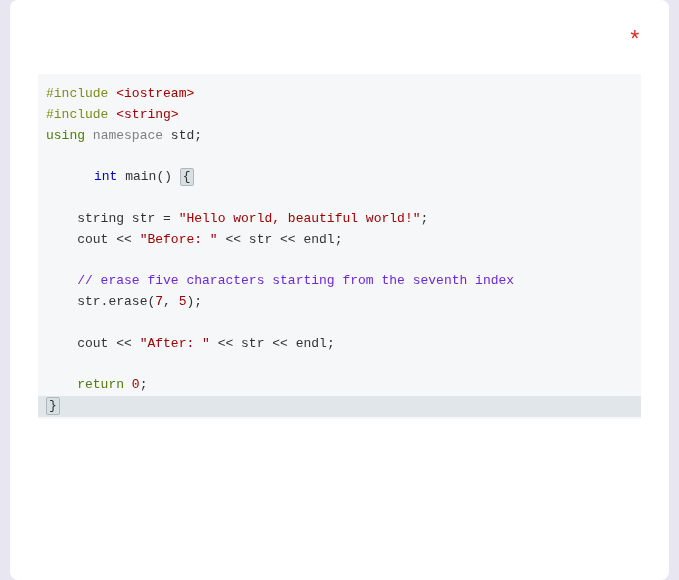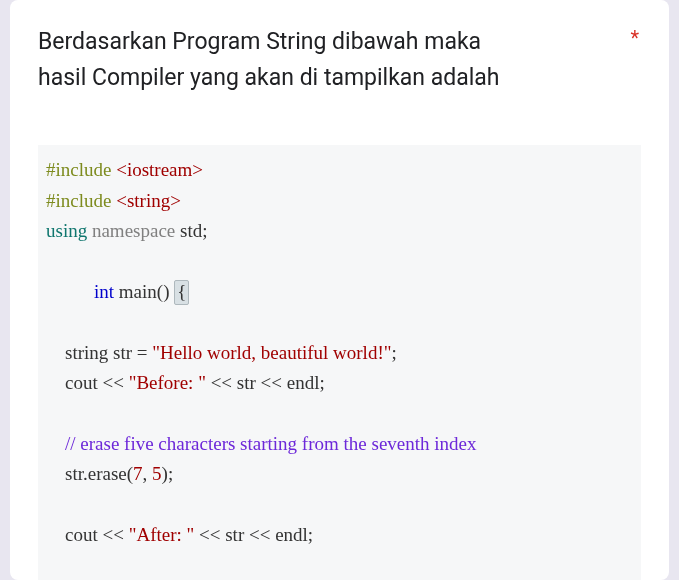--- a/index.html
+++ b/index.html
@@ -39,29 +39,29 @@
     position: absolute;
     top: 26px;
     right: 30px;
     color: #d93025;
     font-size: 20px;
     font-weight: 400;
   }
   .code-block {
     margin: 40px 28px 0 28px;
     background: #f6f7f8;
-    font-family: Liberation Serif, serif;
-    font-size: 19px;
+    font-family: Liberation Mono, monospace;
+    font-size: 13px;
     line-height: 1.6;
     color: #333;
     padding: 10px 8px 2px 8px;
     white-space: pre;
     overflow-x: auto;
   }
-  .tok-keyword { color: #0f766e; }
+  .tok-keyword { color: #4d7c0f; }
   .tok-include { color: #7d8b1e; }
   .tok-header  { color: #a00000; }
   .tok-type    { color: #0000cc; margin-left: 48px; }
   .tok-ns      { color: #808080; }
   .tok-string  { color: #a00000; }
   .tok-comment { color: #6d28d9; }
   .tok-number  { color: #a00000; }
   .brace-hi {
     display: inline-block;
     background: #d8e0e4;
@@ -73,19 +73,18 @@
   .code-line { display: block; }
   .code-line.last-brace { background: #e0e6e9; margin: 0 -8px; padding: 0 8px; }
 </style>
 </head>
 <body>
 
 <div class="page-wrap">
   <div class="card">
     <div class="question-header">
       <span class="required-star">*</span>
-      <div class="question-text">Berdasarkan Program String dibawah maka hasil Compiler yang akan di tampilkan adalah</div>
     </div>
 
     <div class="code-block"><span class="code-line"><span class="tok-include">#include</span> <span class="tok-header">&lt;iostream&gt;</span></span><span class="code-line"><span class="tok-include">#include</span> <span class="tok-header">&lt;string&gt;</span></span><span class="code-line"><span class="tok-keyword">using</span> <span class="tok-ns">namespace</span> <span>std;</span></span><span class="code-line"> </span><span class="code-line"><span class="tok-type">int</span> <span>main()</span> <span class="brace-hi">{</span></span><span class="code-line"> </span><span class="code-line">    <span>string str = </span><span class="tok-string">"Hello world, beautiful world!"</span><span>;</span></span><span class="code-line">    <span>cout &lt;&lt; </span><span class="tok-string">"Before: "</span><span> &lt;&lt; str &lt;&lt; endl;</span></span><span class="code-line"> </span><span class="code-line">    <span class="tok-comment">// erase five characters starting from the seventh index</span></span><span class="code-line">    <span>str.erase(</span><span class="tok-number">7</span><span>, </span><span class="tok-number">5</span><span>);</span></span><span class="code-line"> </span><span class="code-line">    <span>cout &lt;&lt; </span><span class="tok-string">"After: "</span><span> &lt;&lt; str &lt;&lt; endl;</span></span><span class="code-line"> </span><span class="code-line">    <span class="tok-keyword">return</span><span class="tok-number"> 0</span><span>;</span></span><span class="code-line last-brace"><span class="brace-hi">}</span></span></div>
 
   </div>
 </div>
 
 </body></html>

